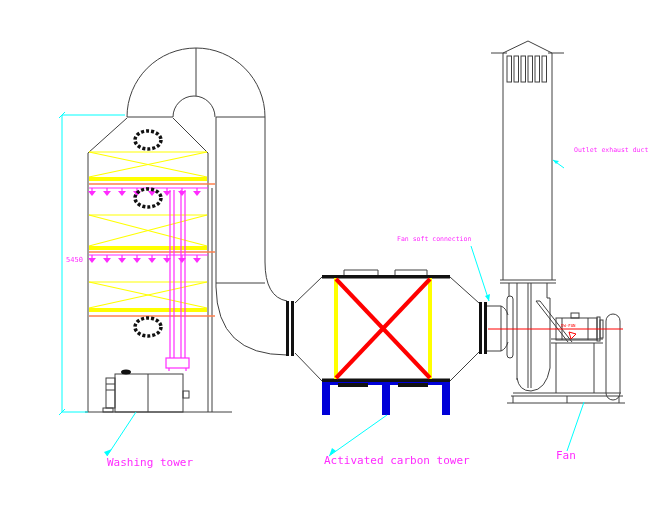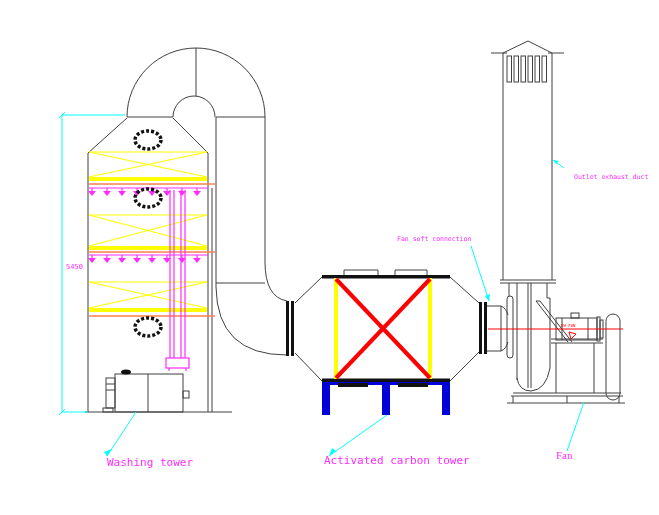--- a/index.html
+++ b/index.html
@@ -6,21 +6,21 @@
     --c-magenta:#ff2bff; --c-cyan:#00ffff; --c-yellow:#ffff00; --c-red:#ff0000;
     --c-blue:#0000d8; --c-orange:#ff7f4c; --c-line:#404040; --c-black:#111111; --c-bg:#ffffff;
   }
   html,body{margin:0;padding:0;background:var(--c-bg);}
   #stage{position:relative;width:659px;height:515px;background:var(--c-bg);overflow:hidden;
          font-family:"DejaVu Sans Mono","Liberation Mono",monospace;}
   svg{position:absolute;left:0;top:0;}
   .lbl{position:absolute;color:var(--c-magenta);white-space:nowrap;line-height:1;}
   .lbl-big{font-size:11px;letter-spacing:0px;}
   .lbl-small{font-size:6.5px;}
-  .lbl-dim{font-size:7px;margin-top:7px;}
+  .lbl-dim{font-size:7px;}
   .lbl-motor{font-size:4px;color:var(--c-red);}
   .ln{stroke:var(--c-line);stroke-width:1;fill:none;}
   .yel{stroke:var(--c-yellow);fill:none;stroke-width:1.2;}
   .yelthick{stroke:var(--c-yellow);fill:none;stroke-width:4;}
   .org{stroke:var(--c-orange);fill:none;stroke-width:1.4;}
   .mag{stroke:var(--c-magenta);fill:none;stroke-width:1.2;}
   .magf{fill:var(--c-magenta);stroke:none;}
   .cy{stroke:var(--c-cyan);fill:none;stroke-width:1;}
   .cyf{fill:var(--c-cyan);stroke:none;}
   .redthick{stroke:var(--c-red);fill:none;stroke-width:4;}
@@ -258,18 +258,18 @@
     <line x1="584" y1="402" x2="567" y2="451" class="cy"></line>
     <line x1="471" y1="246" x2="489" y2="301" class="cy"></line>
     <polygon points="489,301 490,294 485,296" class="cyf"></polygon>
     <line x1="553" y1="160" x2="564" y2="168" class="cy"></line>
     <polygon points="553,160 559,161 556,164" class="cyf"></polygon>
   </g>
 </svg>
 
 <div class="lbl lbl-big" style="left:107px;top:457px;">Washing tower</div>
 <div class="lbl lbl-big" style="left:324px;top:455px;text-align:center;">Activated carbon tower</div>
-<div class="lbl lbl-big" style="left:556px;top:450px;font-family:Liberation Serif, serif;">Fan</div>
+<div class="lbl lbl-big" style="left:556px;top:450px;">Fan</div>
 <div class="lbl lbl-small" style="left:397px;top:236px;">Fan soft connection</div>
-<div class="lbl lbl-small" style="left:565px;top:174px;padding-left:9px;">Outlet exhaust duct</div>
+<div class="lbl lbl-small" style="left:565px;top:147px;padding-left:9px;">Outlet exhaust duct</div>
 <div class="lbl lbl-dim" style="left:66px;top:257px;">5450</div>
 <div class="lbl lbl-motor" style="left:561px;top:324px;">DW-FAN</div>
 </div>
 
 </body></html>

